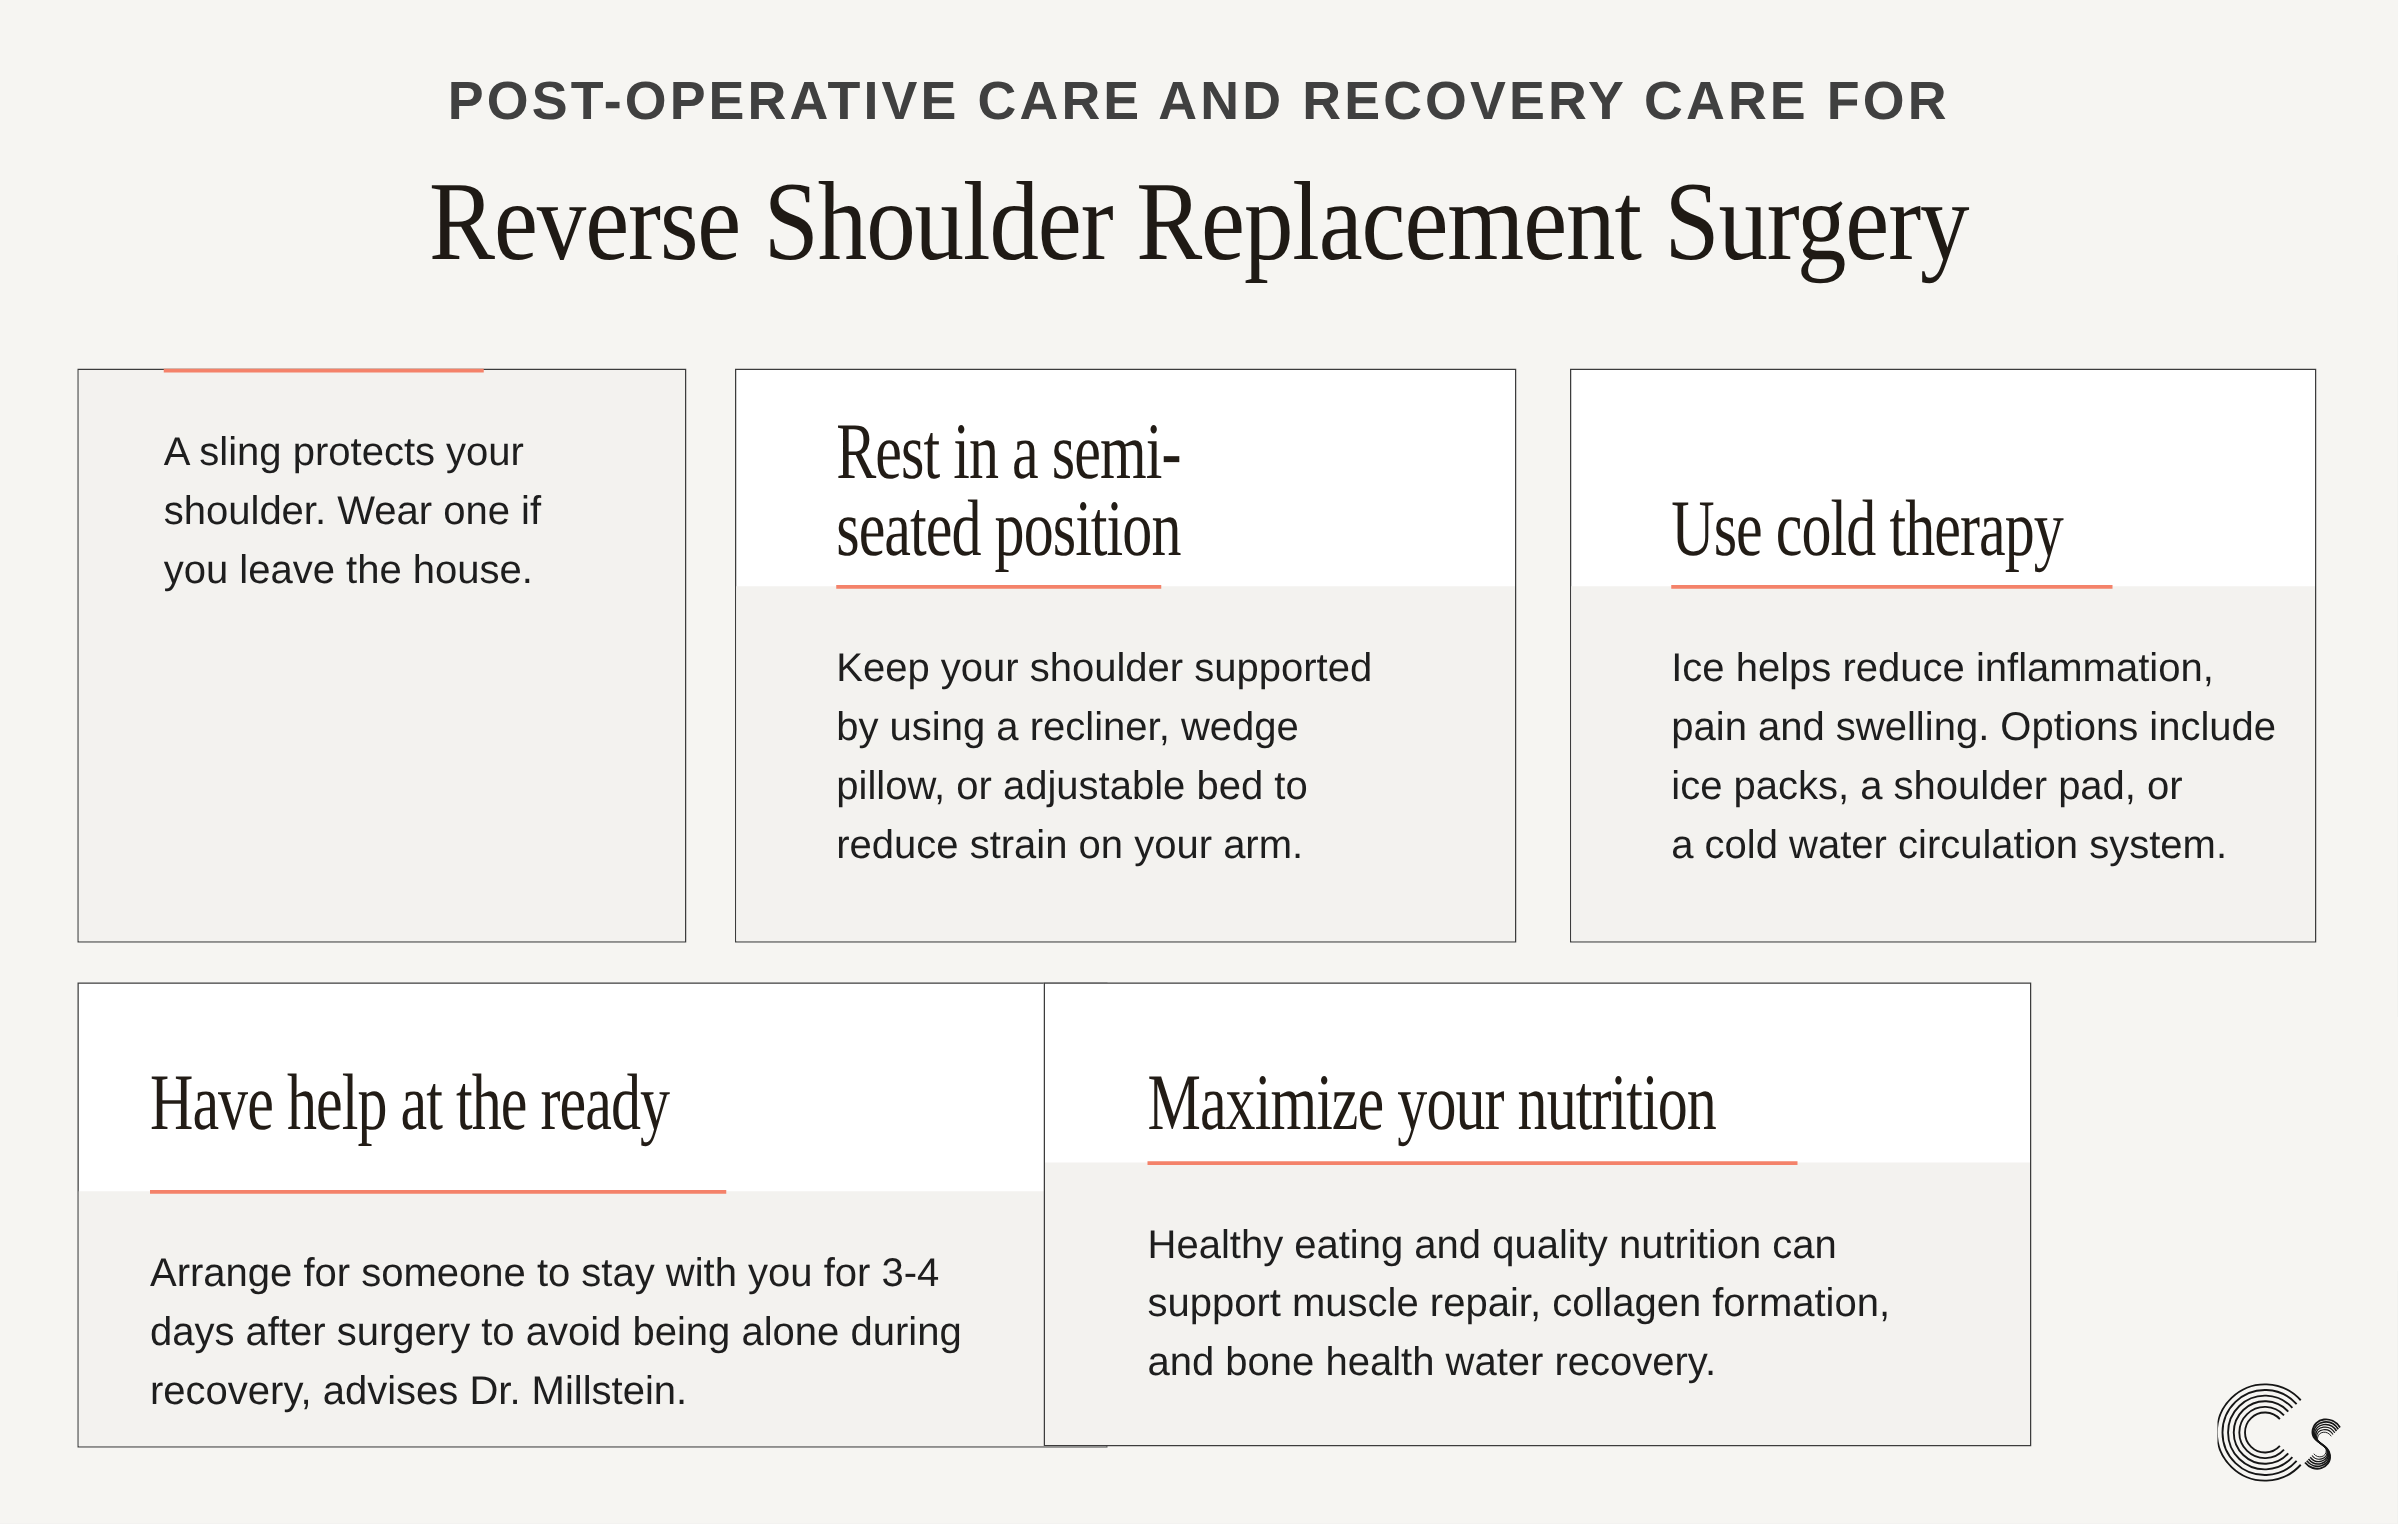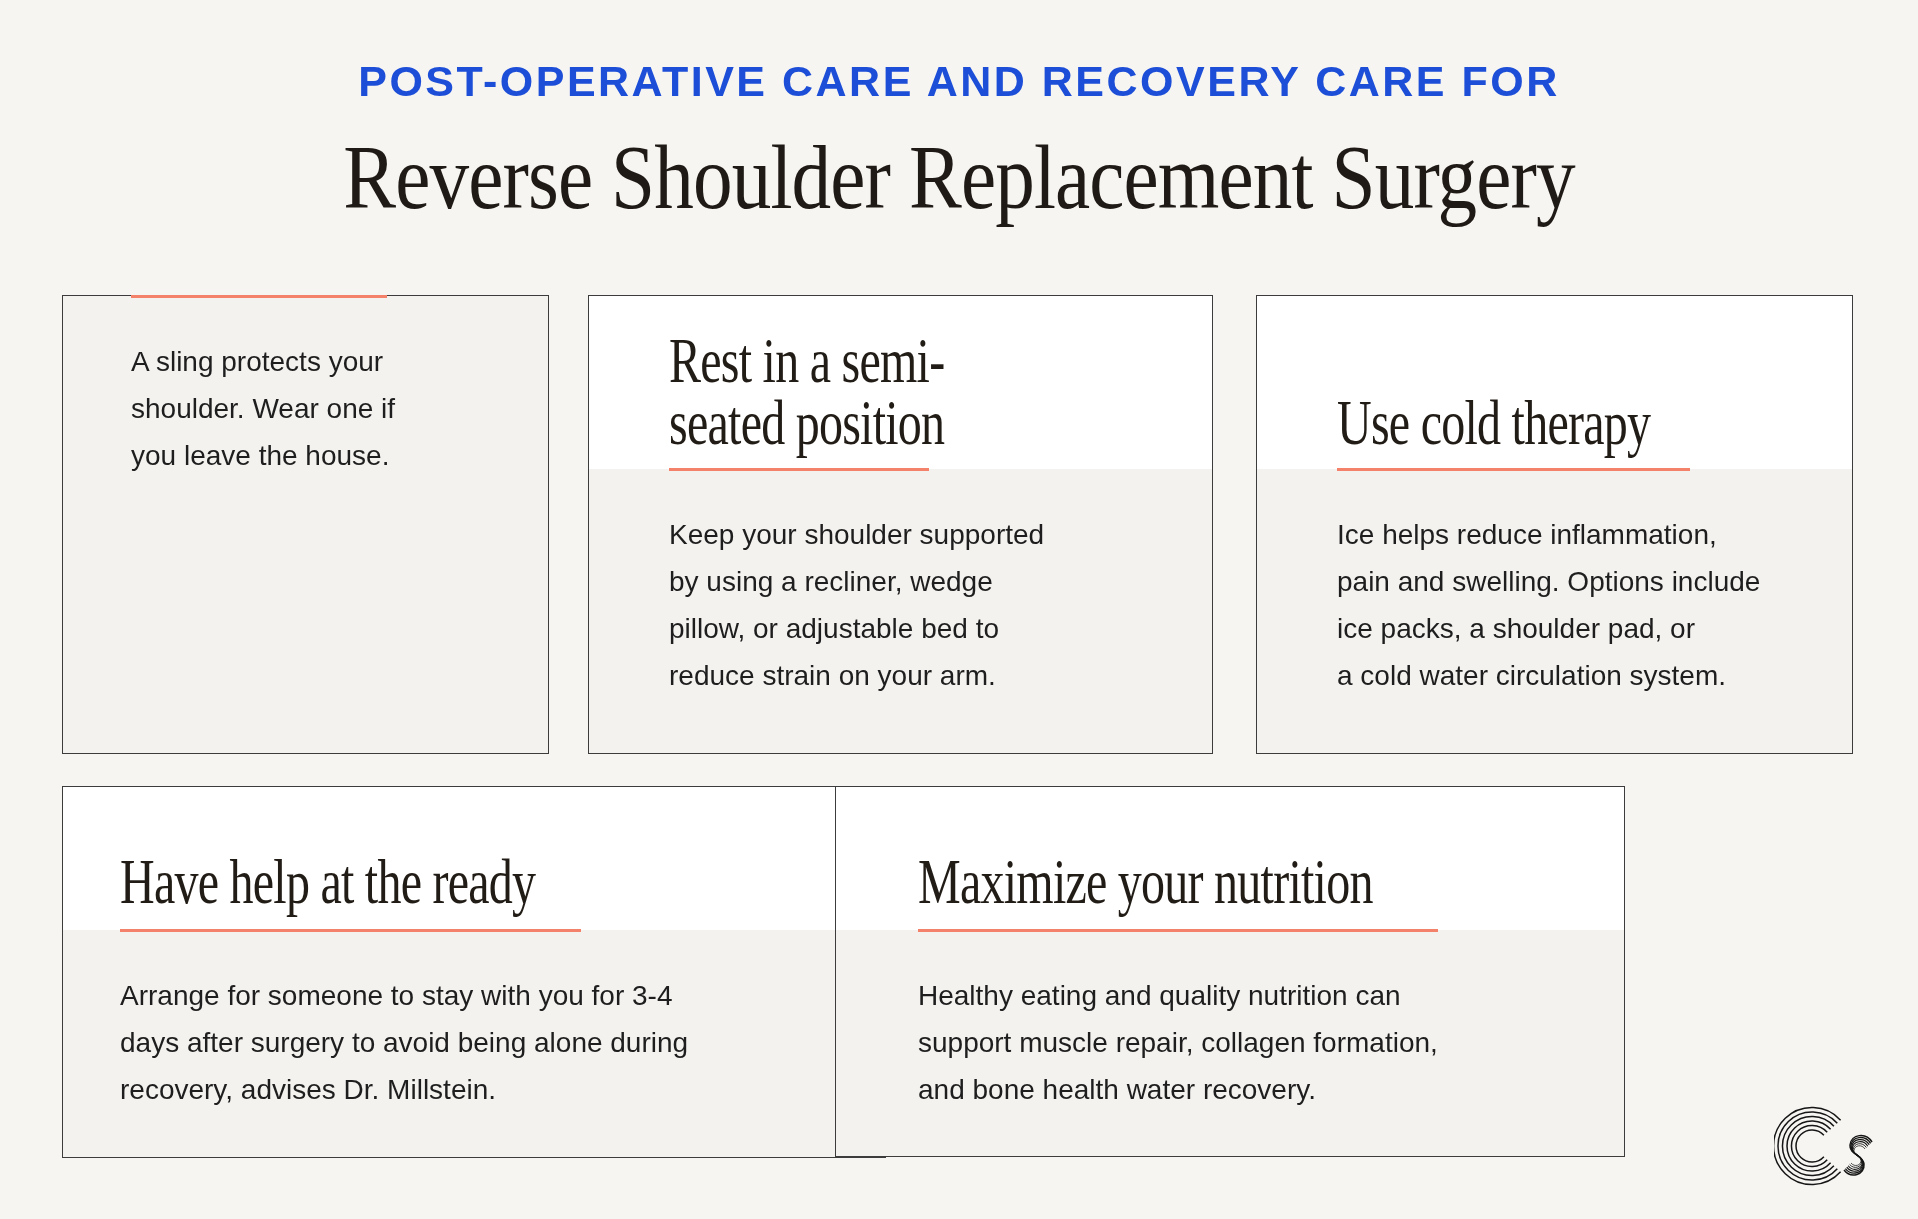--- a/index.html
+++ b/index.html
@@ -13,21 +13,21 @@
   }
   
   .header{position:absolute;left:0;top:0;width:100%;text-align:center;}
   .kicker{
     margin-top:60px;
     font-family:"Liberation Sans", sans-serif;
     font-weight:700;
     font-size:43px;
     line-height:1;
     letter-spacing:2.5px;
-    color:#1d4ed8;
+    color:#404040;
   }
   .page-title{
     margin-top:30px;
     font-family:"Liberation Serif", serif;
     font-weight:500;
     font-size:90px;
     line-height:1;
     letter-spacing:-1px;
     color:#1F1A15;
     transform:scaleX(0.88);
@@ -67,42 +67,42 @@
     box-sizing:border-box;
     padding-top:42px;
   }
   .divider{
     position:absolute;
     top:-1.5px;
     height:3px;
     background:#F4826A;
   }
   .card-text{
-    font-size:28px;
+    font-size:32px;
     line-height:47px;
     color:#1E1E1E;
     white-space:pre-line;
   }
   
   .c1{left:62px;top:295px;width:487px;height:459px;}
   .c1 .card-head{height:173px;padding:0 30px 14px 68px;}
   .c1 .card-body{padding-left:68px;padding-right:30px;}
   .c1 .divider{left:68px;width:256px;}
 
   .c2{left:588px;top:295px;width:625px;height:459px;}
   .c2 .card-head{height:173px;padding:0 30px 14px 80px;}
   .c2 .card-body{padding-left:80px;padding-right:30px;}
   .c2 .divider{left:80px;width:260px;}
 
   .c3{left:1256px;top:295px;width:597px;height:459px;}
   .c3 .card-head{height:173px;padding:0 30px 14px 80px;}
   .c3 .card-body{padding-left:80px;padding-right:24px;}
   .c3 .divider{left:80px;width:353px;}
 
-  .c4{left:62px;top:786px;width:824px;height:372px;}
+  .c4{left:62px;top:786px;width:824px;height:372px;gap:23px;}
   .c4 .card-head{height:143px;padding:0 30px 16px 57px;}
   .c4 .card-body{padding-left:57px;padding-right:30px;}
   .c4 .divider{left:57px;width:461px;}
 
   .c5{left:835px;top:786px;width:790px;height:371px;}
   .c5 .card-head{height:143px;padding:0 30px 16px 82px;}
   .c5 .card-body{padding-left:82px;padding-right:30px;}
   .c5 .divider{left:82px;width:520px;}
 
   

